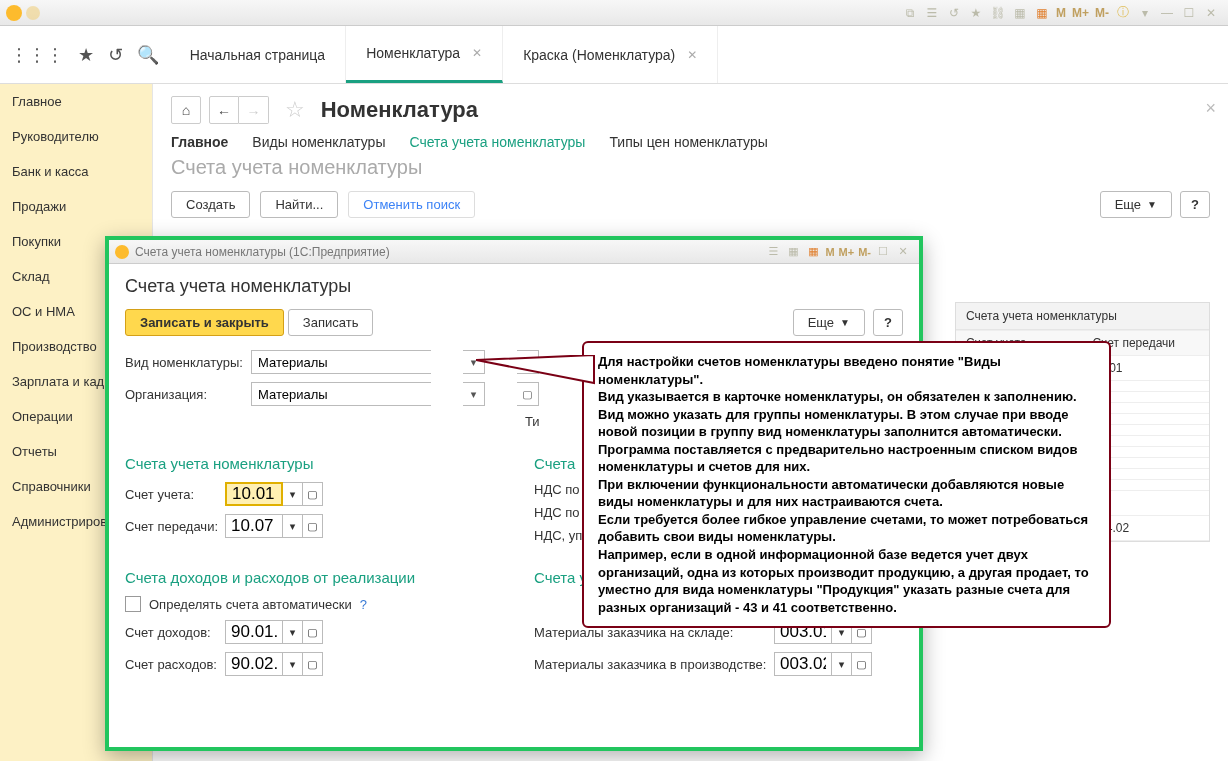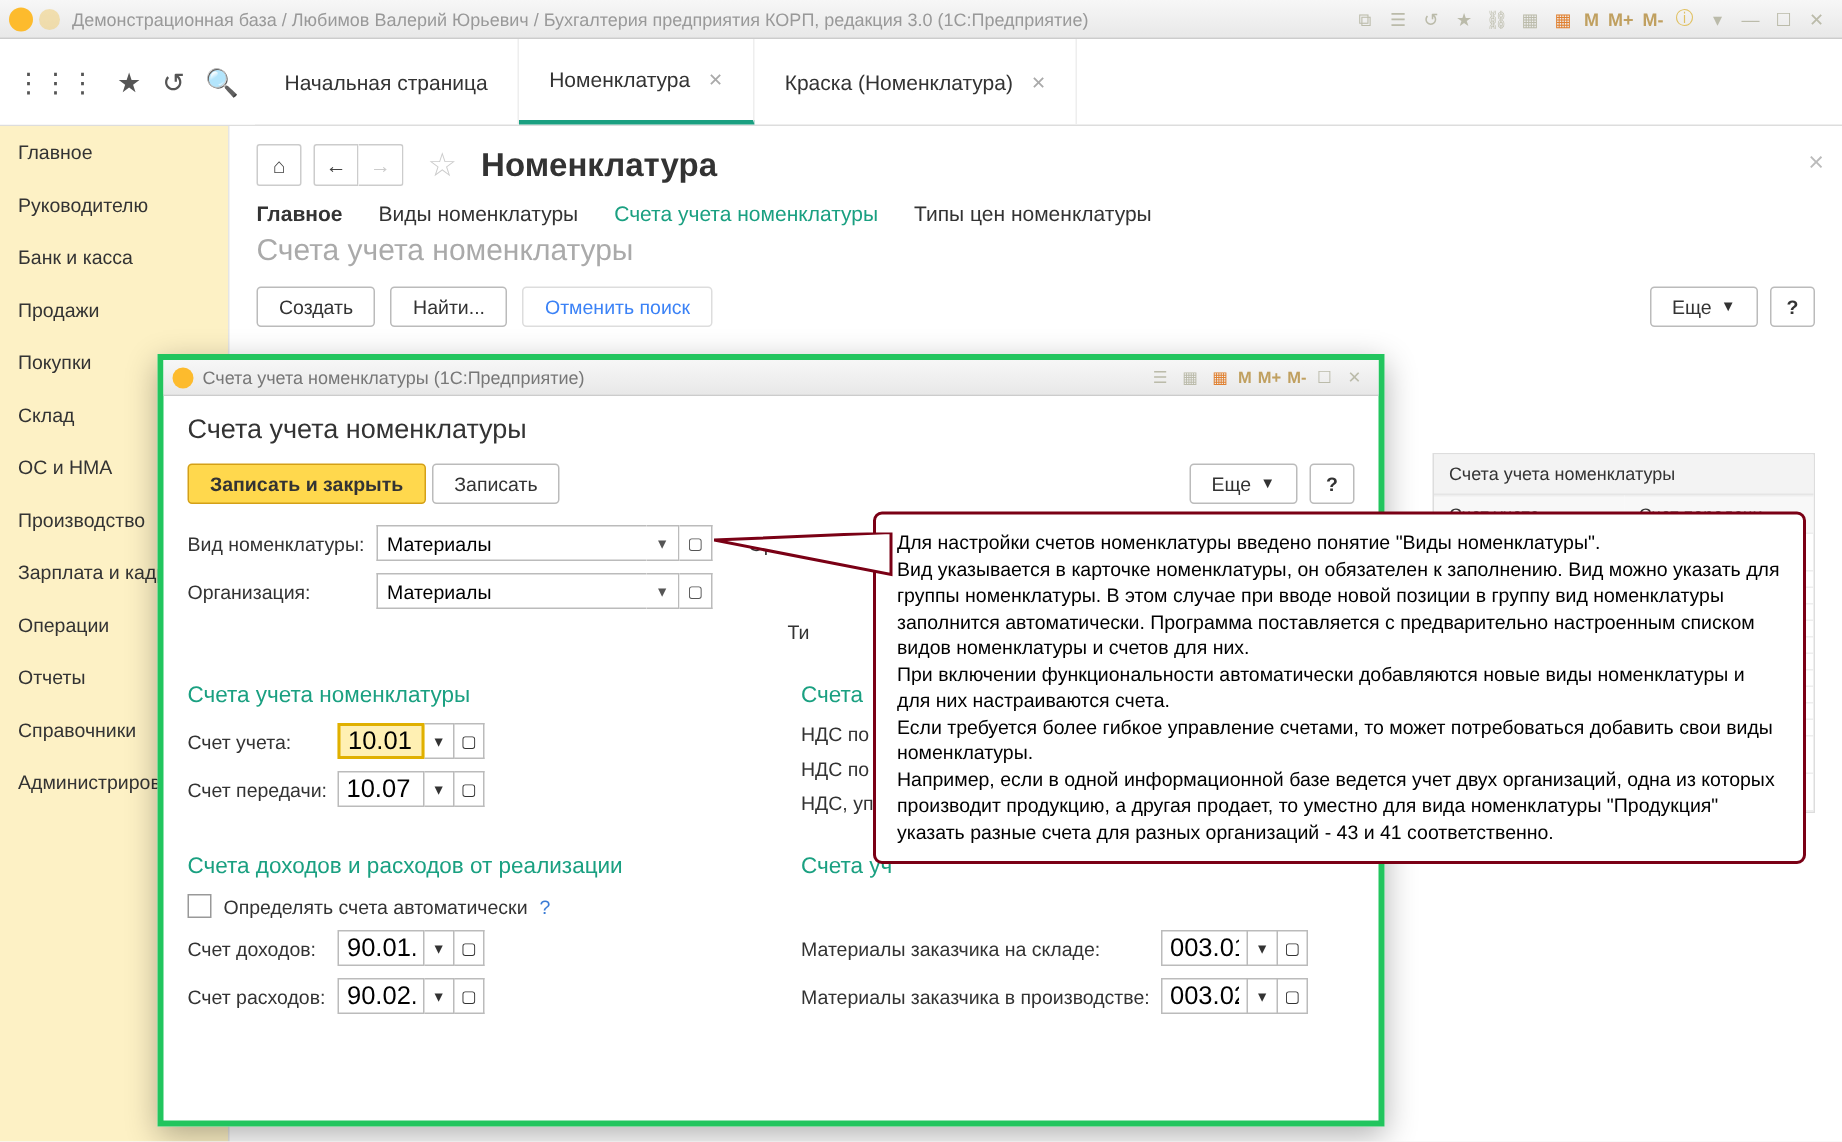--- a/index.html
+++ b/index.html
@@ -101,21 +101,21 @@
   .dialog .dlg-titlebar .logo { width:14px;height:14px;background:#fdbb2d;border-radius:50%;margin-right:6px;}
   .dialog .dlg-titlebar .spacer{flex:1;}
   .dialog .dlg-titlebar .ticon{width:16px;height:16px;margin:0 2px;display:flex;align-items:center;justify-content:center;color:#bba;font-size:11px;}
   .dialog .dlg-titlebar .mem{color:#c0a060;font-weight:bold;font-size:11px;margin:0 2px;}
   .dialog .dlg-body { flex:1; padding:12px 16px; overflow:hidden; position:relative;}
   .dlg-heading { font-size:18px; font-weight:normal; margin:0 0 12px 0;}
   .dlg-toolbar { display:flex; gap:4px; align-items:center; margin-bottom:14px;}
   .btn.primary { background:#ffd84d; border-color:#d4a017; font-weight:bold;}
   .form-row { display:flex; align-items:center; margin-bottom:8px; gap:6px; font-size:13px;}
   .form-row .lbl { width:120px; color:#333;}
-  .fld { display:flex; align-items:stretch; }
+  .fld { display:flex; align-items:stretch;gap:32px; }
   .fld input {
     border:1px solid #bbb; padding:3px 6px; font-size:13px; height:24px;
     border-right:none; outline:none; background:#fff;
   }
   .fld .part {
     border:1px solid #bbb; width:22px; display:flex;align-items:center;justify-content:center;
     font-size:11px; color:#555; background:#fff; border-left:none;
   }
   .fld .part + .part { border-left:none;}
   .section-title { color:#1aa081; font-size:15px; margin:18px 0 10px 0;}
@@ -127,46 +127,45 @@
   .acct { display:flex;}
   .acct input { width:58px; border:1px solid #bbb; height:24px; padding:2px 5px; font-size:17px; text-align:left;}
   .acct.hl input{ background:#fff0b3; border:2px solid #e0b000;}
   .acct .p{width:20px;border:1px solid #bbb;border-left:none;display:flex;align-items:center;justify-content:center;font-size:11px;}
   .chk { width:16px;height:16px;border:1px solid #999;margin-right:8px;background:#fff;}
   .qlink{color:#3a7bd5;margin-left:8px;}
   
   .callout {
     position:absolute;
     left:582px; top:341px;
-    width:622px;
+    width:529px;
     background:#fff;
     border:2px solid #7a0015;
     border-radius:6px;
     padding:10px 14px;
     font-size:13px;
-    font-weight:normal;
+    font-weight:bold;
     line-height:1.35;
     color:#000;
     z-index:50;
   }
   .callout-tail {
     position:absolute;
     left:476px; top:355px;
     width:0;height:0;
     z-index:51;
   }
   .callout-tail svg { position:absolute; top:0; left:0;}
 </style>
 </head>
 <body>
 
 <div class="app-titlebar">
   <span class="logo"></span>
   <span class="logo2"></span>
-  <span class="title-text">Демонстрационная база / Любимов Валерий Юрьевич / Бухгалтерия предприятия КОРП, редакция 3.0  (1С:Предприятие)</span>
   <span class="spacer"></span>
   <span class="tbicon">⧉</span>
   <span class="tbicon">☰</span>
   <span class="tbicon">↺</span>
   <span class="tbicon">★</span>
   <span class="tbicon">⛓</span>
   <span class="tbicon">▦</span>
   <span class="tbicon" style="color:#e08030;">▦</span>
   <span class="mem">M</span>
   <span class="mem">M+</span>

